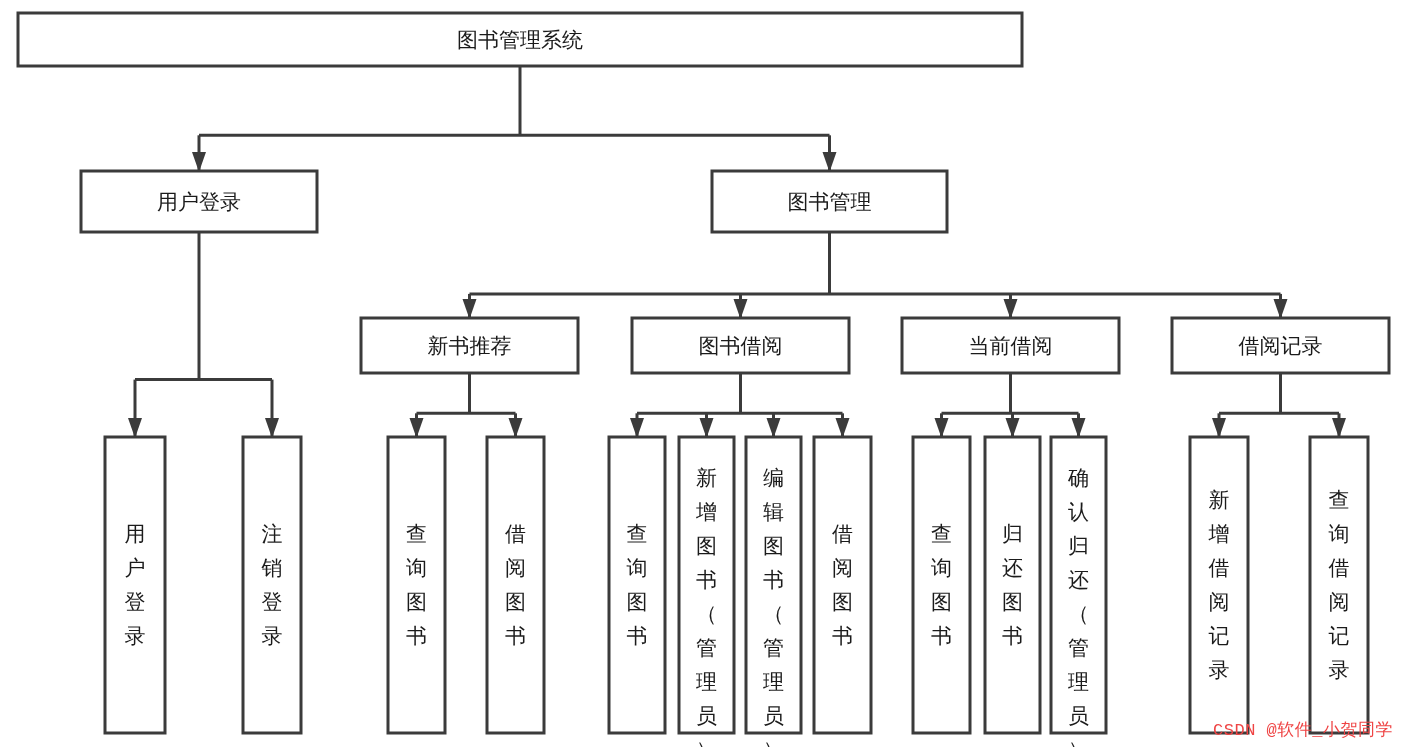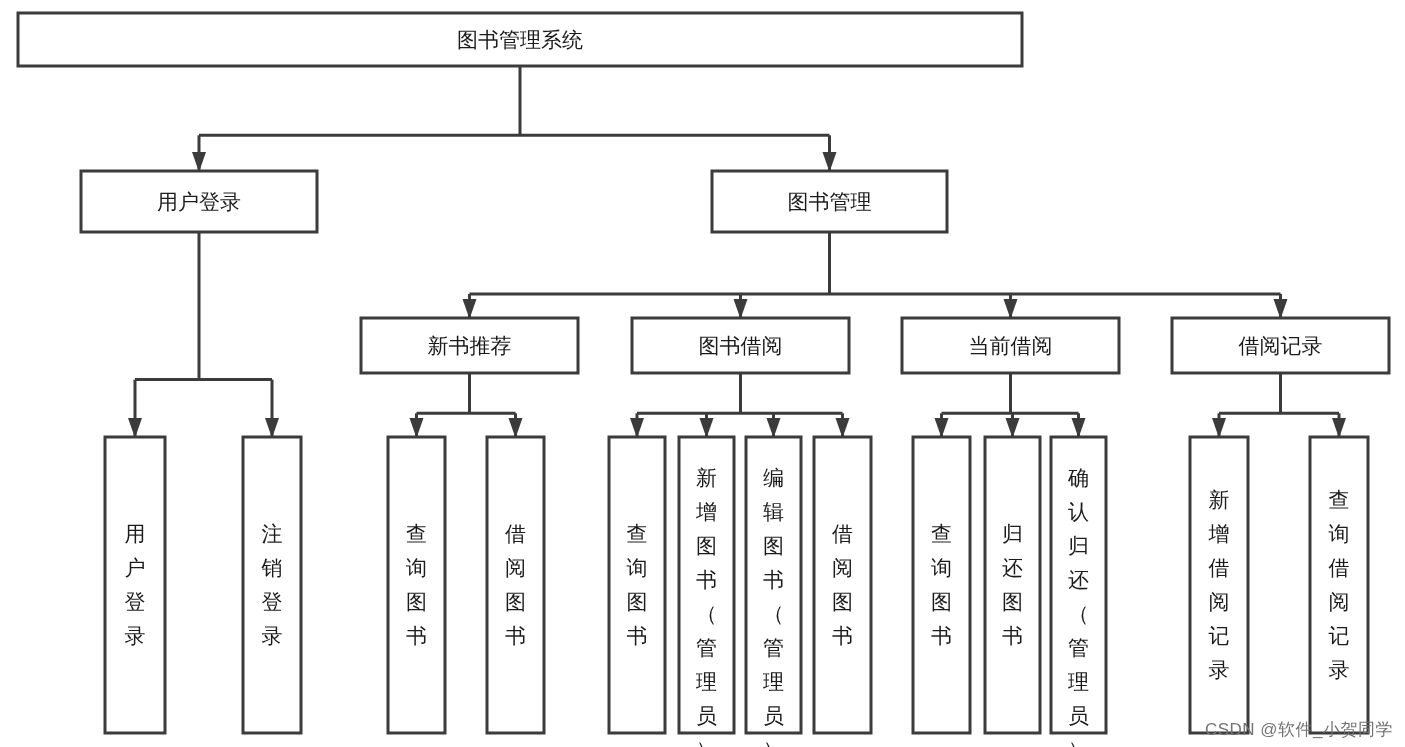--- a/index.html
+++ b/index.html
@@ -52,23 +52,23 @@
   .node-label-v {
     fill: #1b1b1b;
     font-family: "DejaVu Sans", "Liberation Sans", sans-serif;
     font-size: 21px;
     text-anchor: middle;
   }
   .watermark {
     position: absolute;
     right: 12px;
     bottom: 6px;
-    font-family: Liberation Sans, sans-serif;
+    font-family: Liberation Mono, monospace;
     font-size: 17px;
-    color: #737373;
+    color: #ef4444;
     letter-spacing: 0.5px;
     white-space: nowrap;
     user-select: none;
   }
 </style>
 </head>
 <body>
 
 <div id="diagram-root">
 

